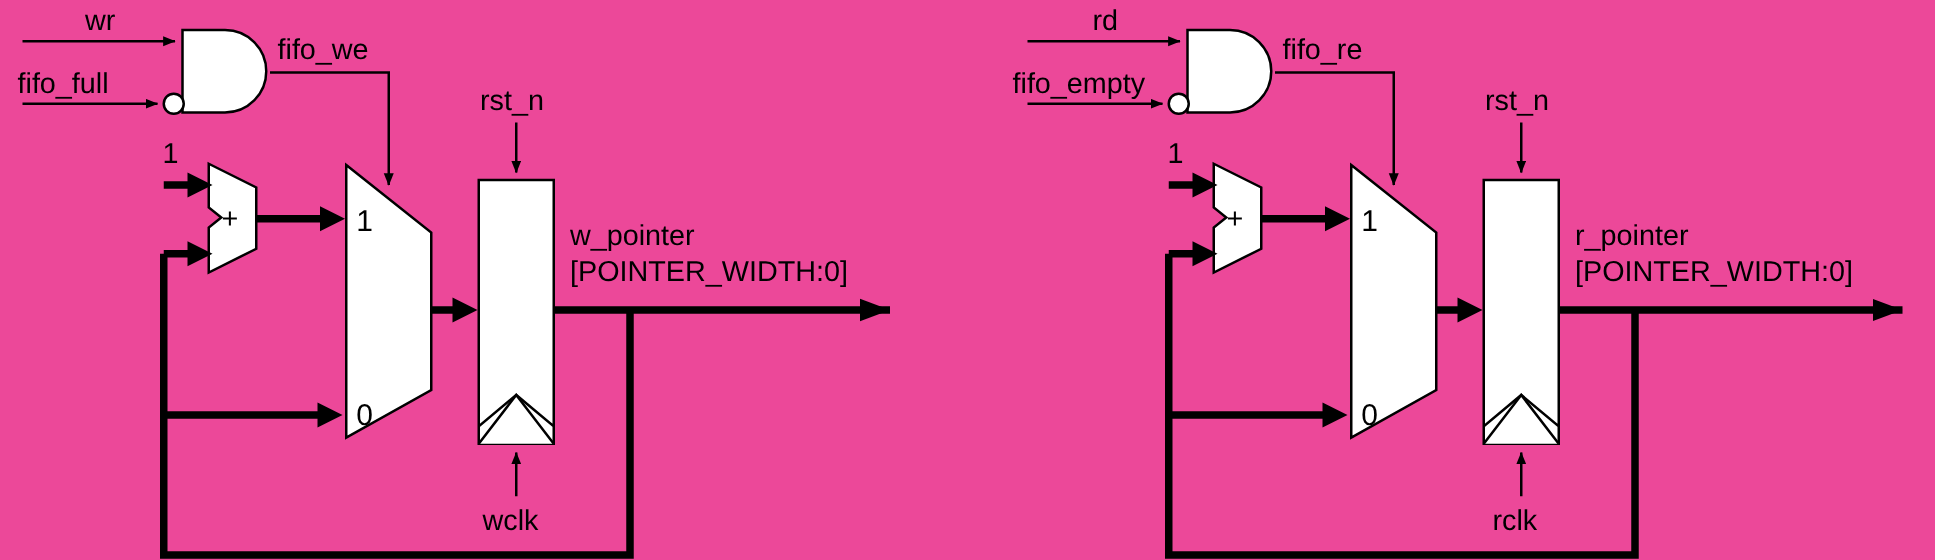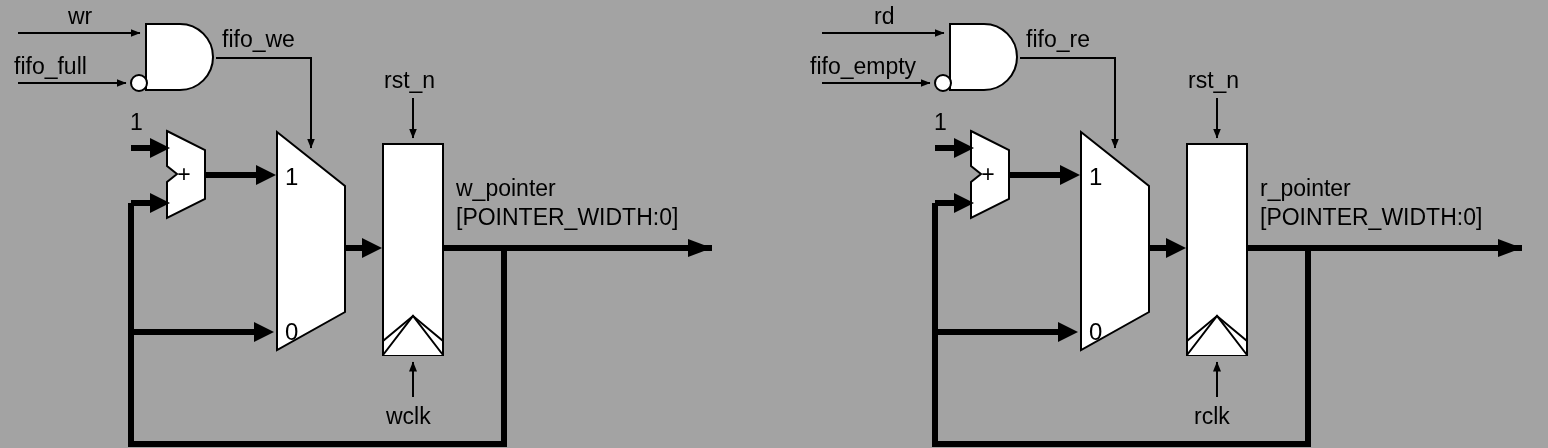--- a/index.html
+++ b/index.html
@@ -8,21 +8,21 @@
     padding: 0;
     background: #ffffff;
   }
   body {
     font-family: "Liberation Sans", sans-serif;
   }
   #diagram-root {
     position: relative;
     width: 1548px;
     height: 448px;
-    background: #a3a3a3;
+    background: #ec4899;
     overflow: hidden;
   }
   svg.diagram-canvas {
     display: block;
     width: 1548px;
     height: 448px;
   }
   text.sig-label {
     font-family: "Liberation Sans", sans-serif;
     font-size: 23px;

